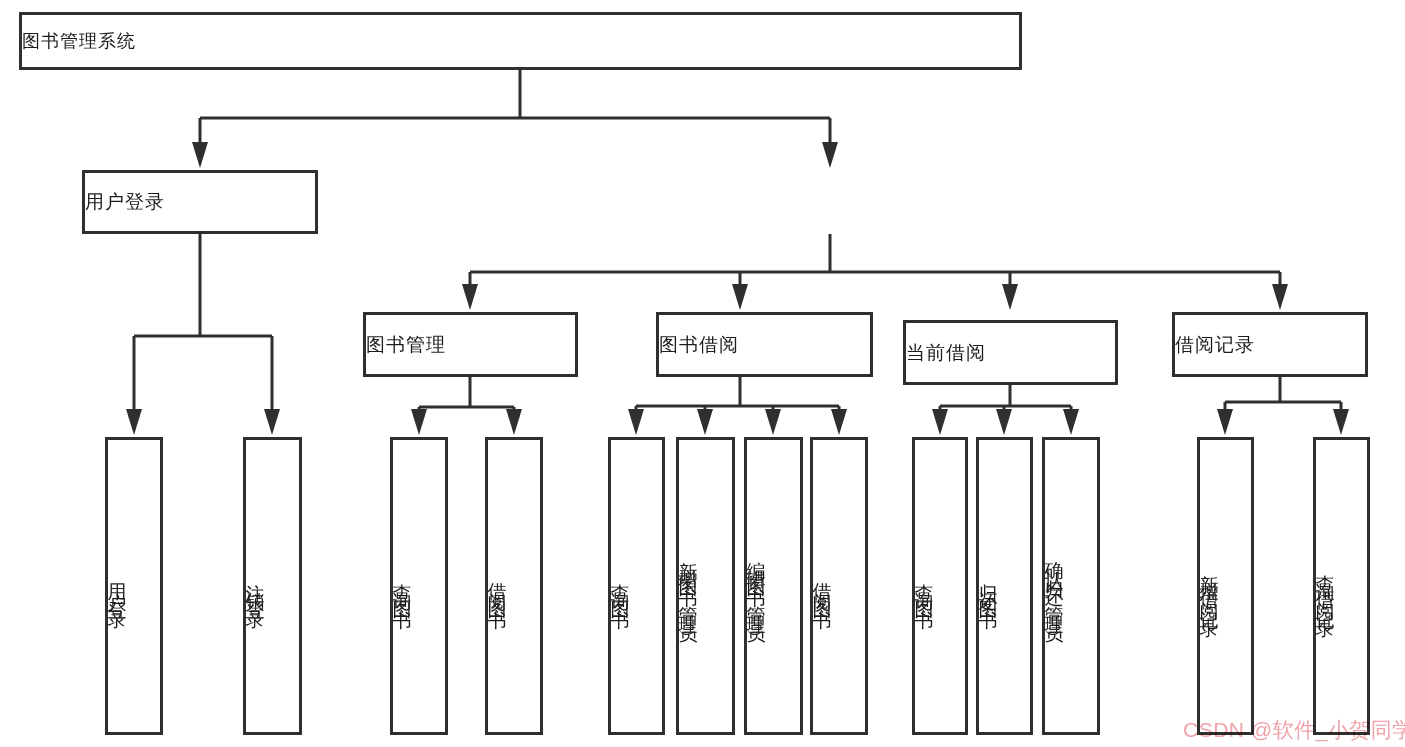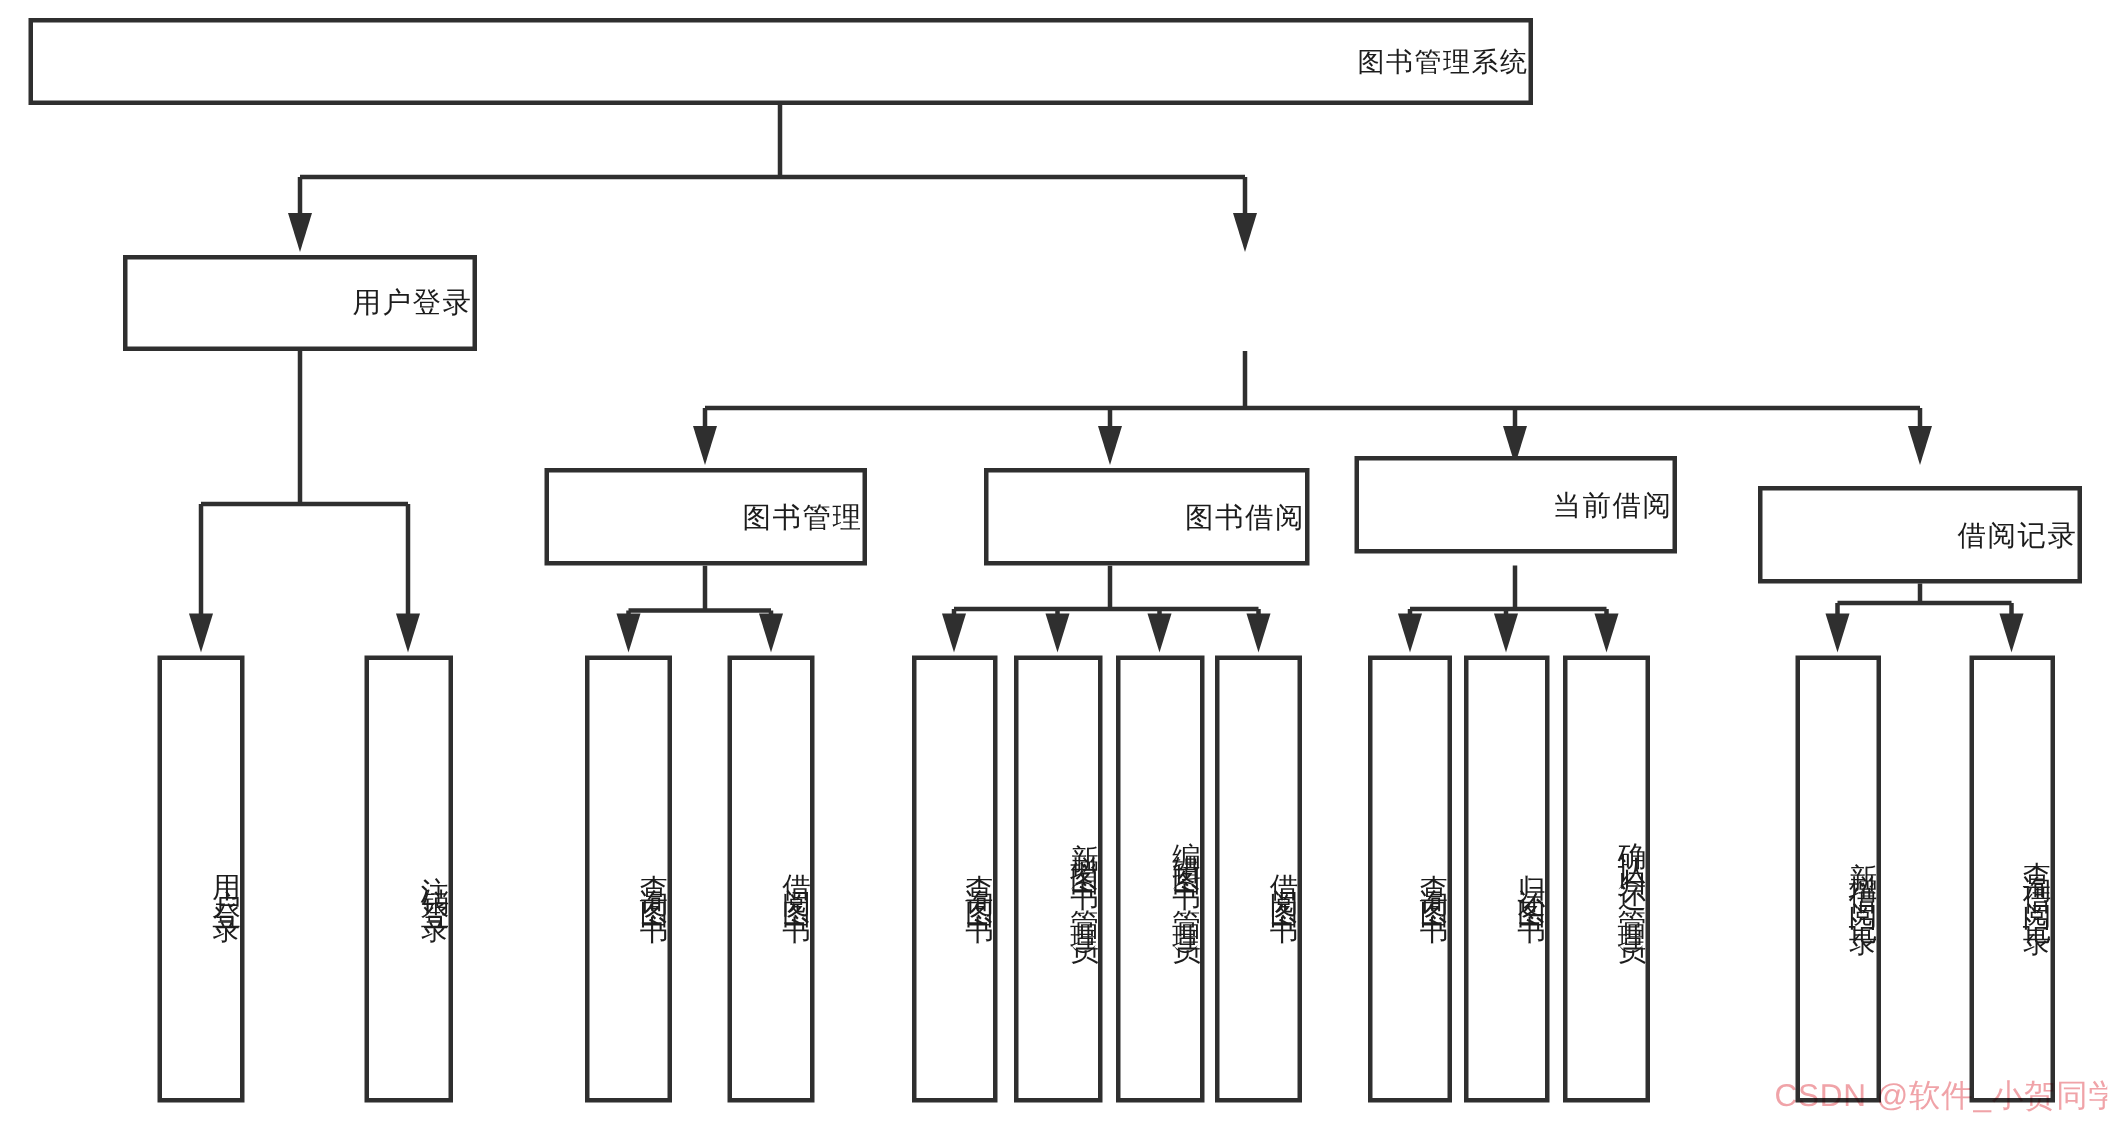--- a/index.html
+++ b/index.html
@@ -21,21 +21,21 @@
     top: 0;
     z-index: 1;
   }
   .box {
     position: absolute;
     box-sizing: border-box;
     border: 3px solid #2f2f2f;
     background: #ffffff;
     display: flex;
     align-items: center;
-    justify-content: flex-end;
+    justify-content: flex-start;
     z-index: 2;
     color: #1c1c1c;
   }
   .box .hlabel {
     font-size: 19px;
     letter-spacing: 1px;
     white-space: nowrap;
   }
   .root .hlabel { font-size: 18px; }
   .leaf {
@@ -144,24 +144,24 @@
   <div class="box" style="left:82px;top:170px;width:236px;height:64px">
     <span class="hlabel">用户登录</span>
   </div>
 
   <div class="box" style="left:363px;top:312px;width:215px;height:65px">
     <span class="hlabel">图书管理</span>
   </div>
   <div class="box" style="left:656px;top:312px;width:217px;height:65px">
     <span class="hlabel">图书借阅</span>
   </div>
-  <div class="box" style="left:903px;top:304px;width:215px;height:65px">
+  <div class="box" style="left:903px;top:320px;width:215px;height:65px">
     <span class="hlabel">当前借阅</span>
   </div>
-  <div class="box" style="left:1172px;top:324px;width:216px;height:65px">
+  <div class="box" style="left:1172px;top:312px;width:196px;height:65px">
     <span class="hlabel">借阅记录</span>
   </div>
 
   <div class="box leaf" style="left:105px">
     <span class="vtext">用户登录</span>
   </div>
   <div class="box leaf" style="left:243px;width:59px">
     <span class="vtext">注销登录</span>
   </div>
 

